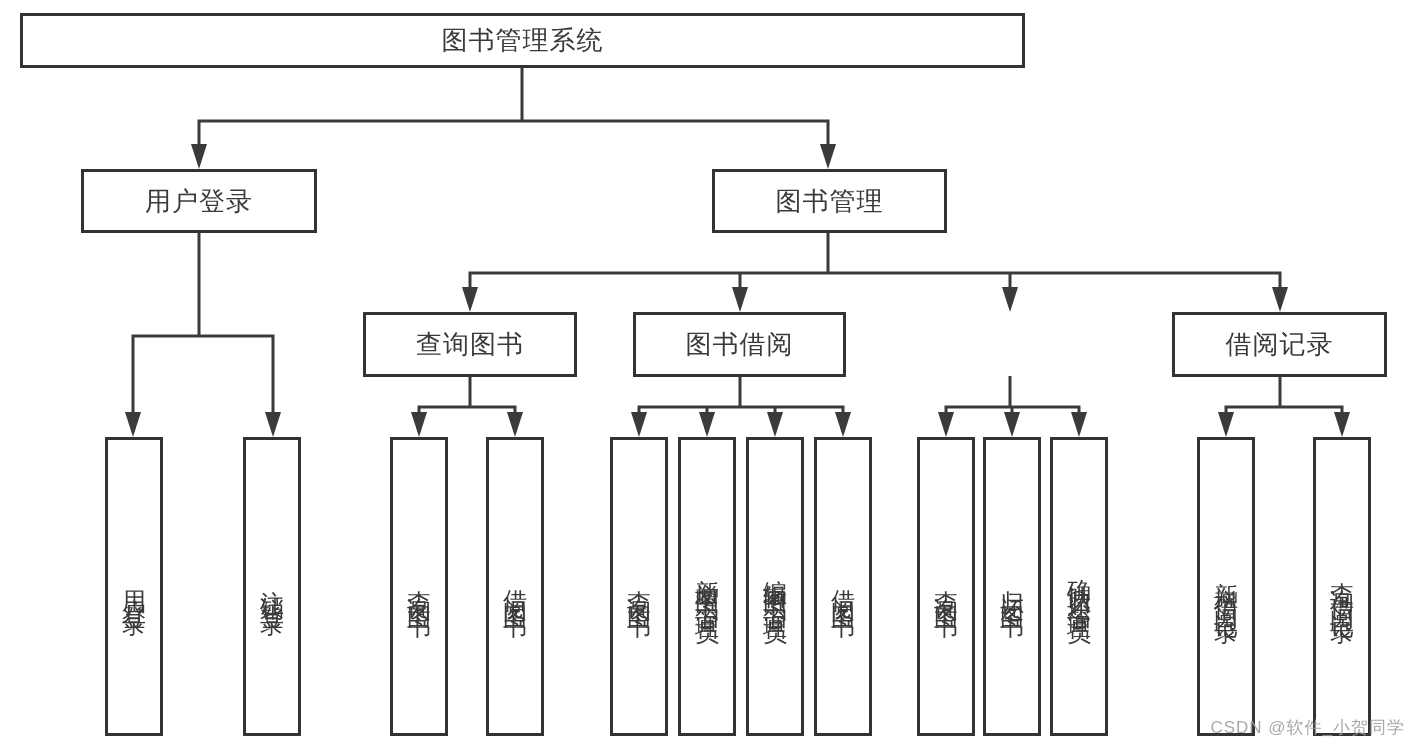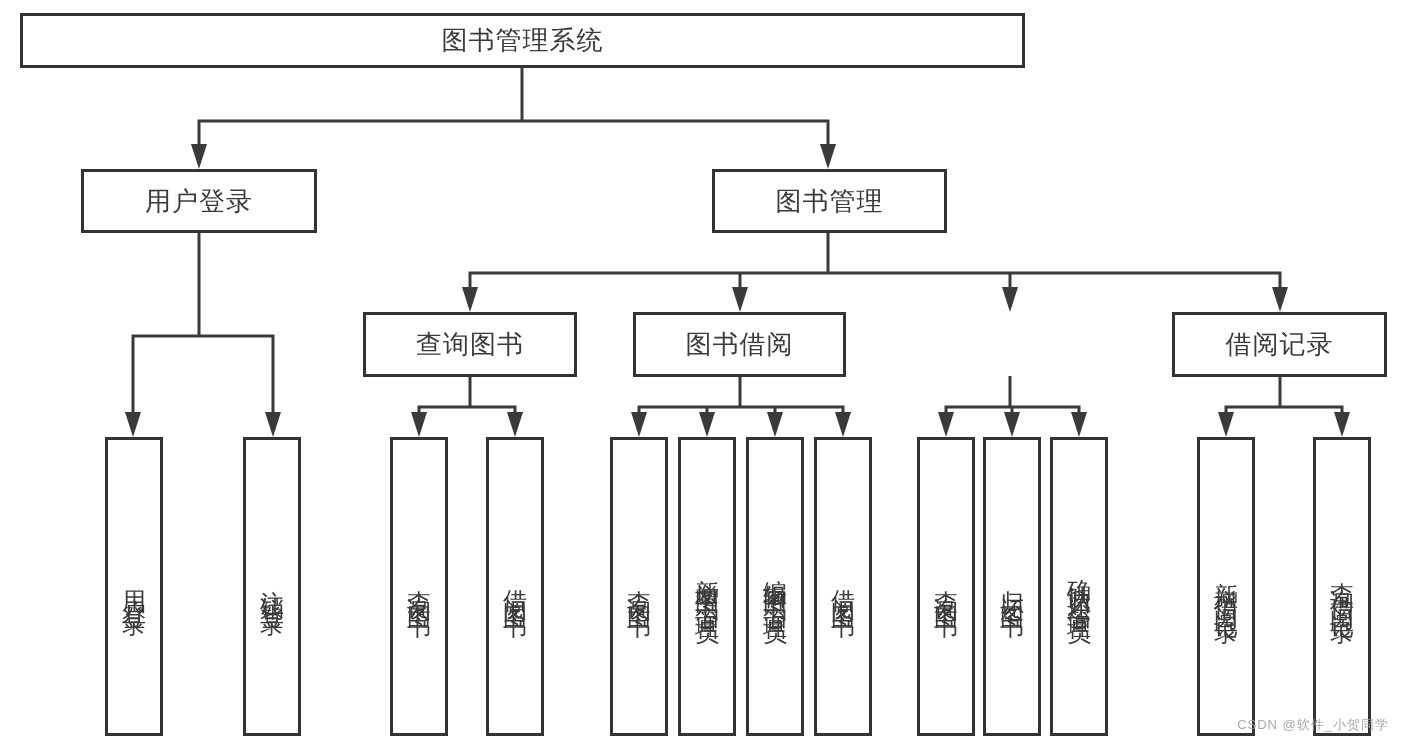--- a/index.html
+++ b/index.html
@@ -47,23 +47,23 @@
     text-orientation: mixed;
     letter-spacing: 8px;
     line-height: 1;
     white-space: nowrap;
   }
   .leaf.tight span {
     letter-spacing: 6px;
   }
   #watermark {
     position: absolute;
-    right: 16px;
+    right: 0;
     top: 716px;
-    font-size: 13px;
+    font-size: 17px;
     color: rgba(158, 158, 158, 0.9);
     z-index: 3;
     white-space: nowrap;
     letter-spacing: 1px;
   }
 </style>
 </head>
 <body>
 
 <div id="stage">

